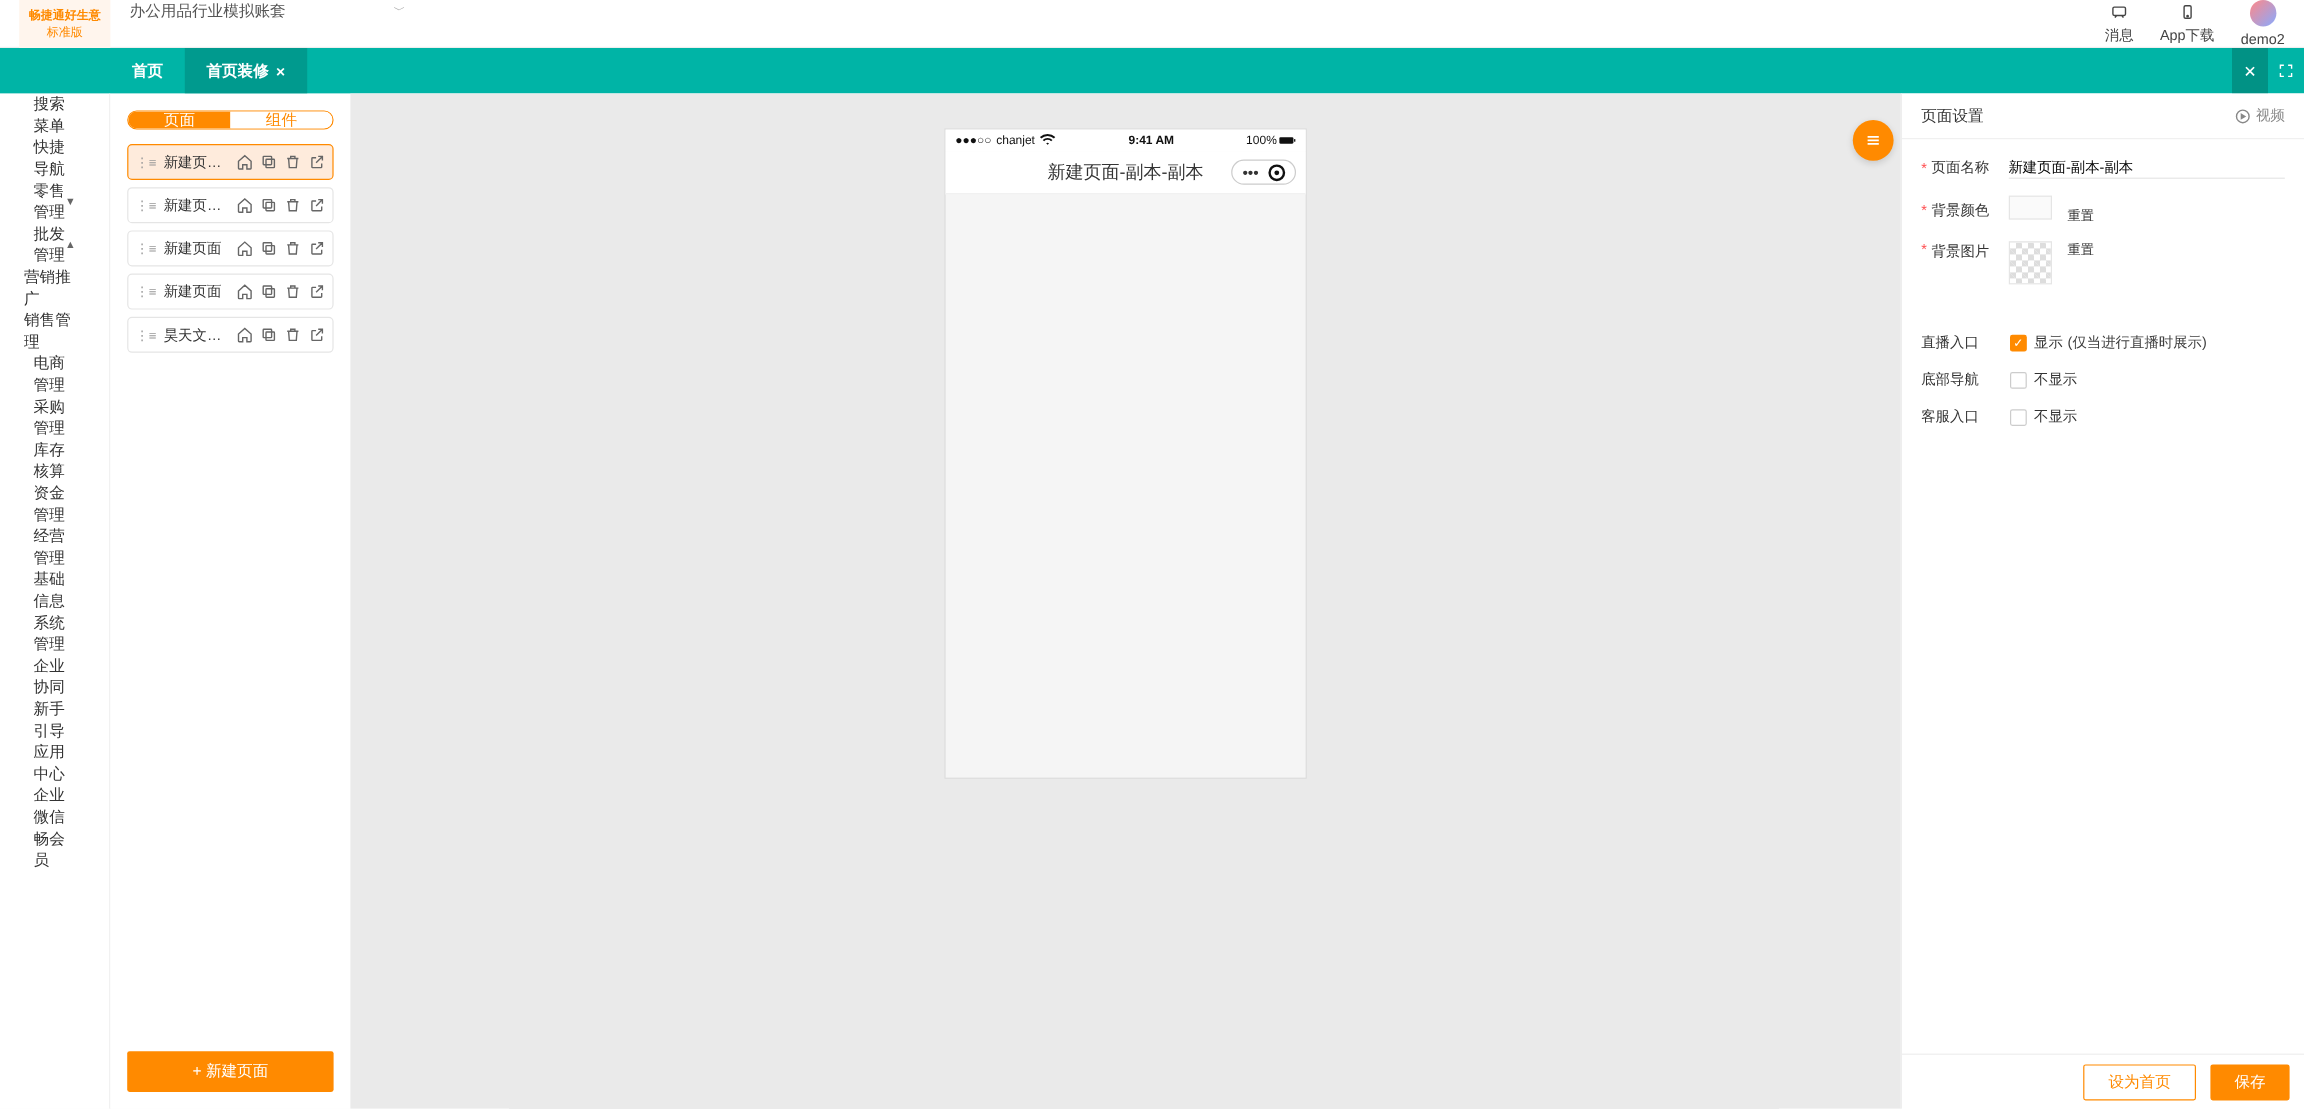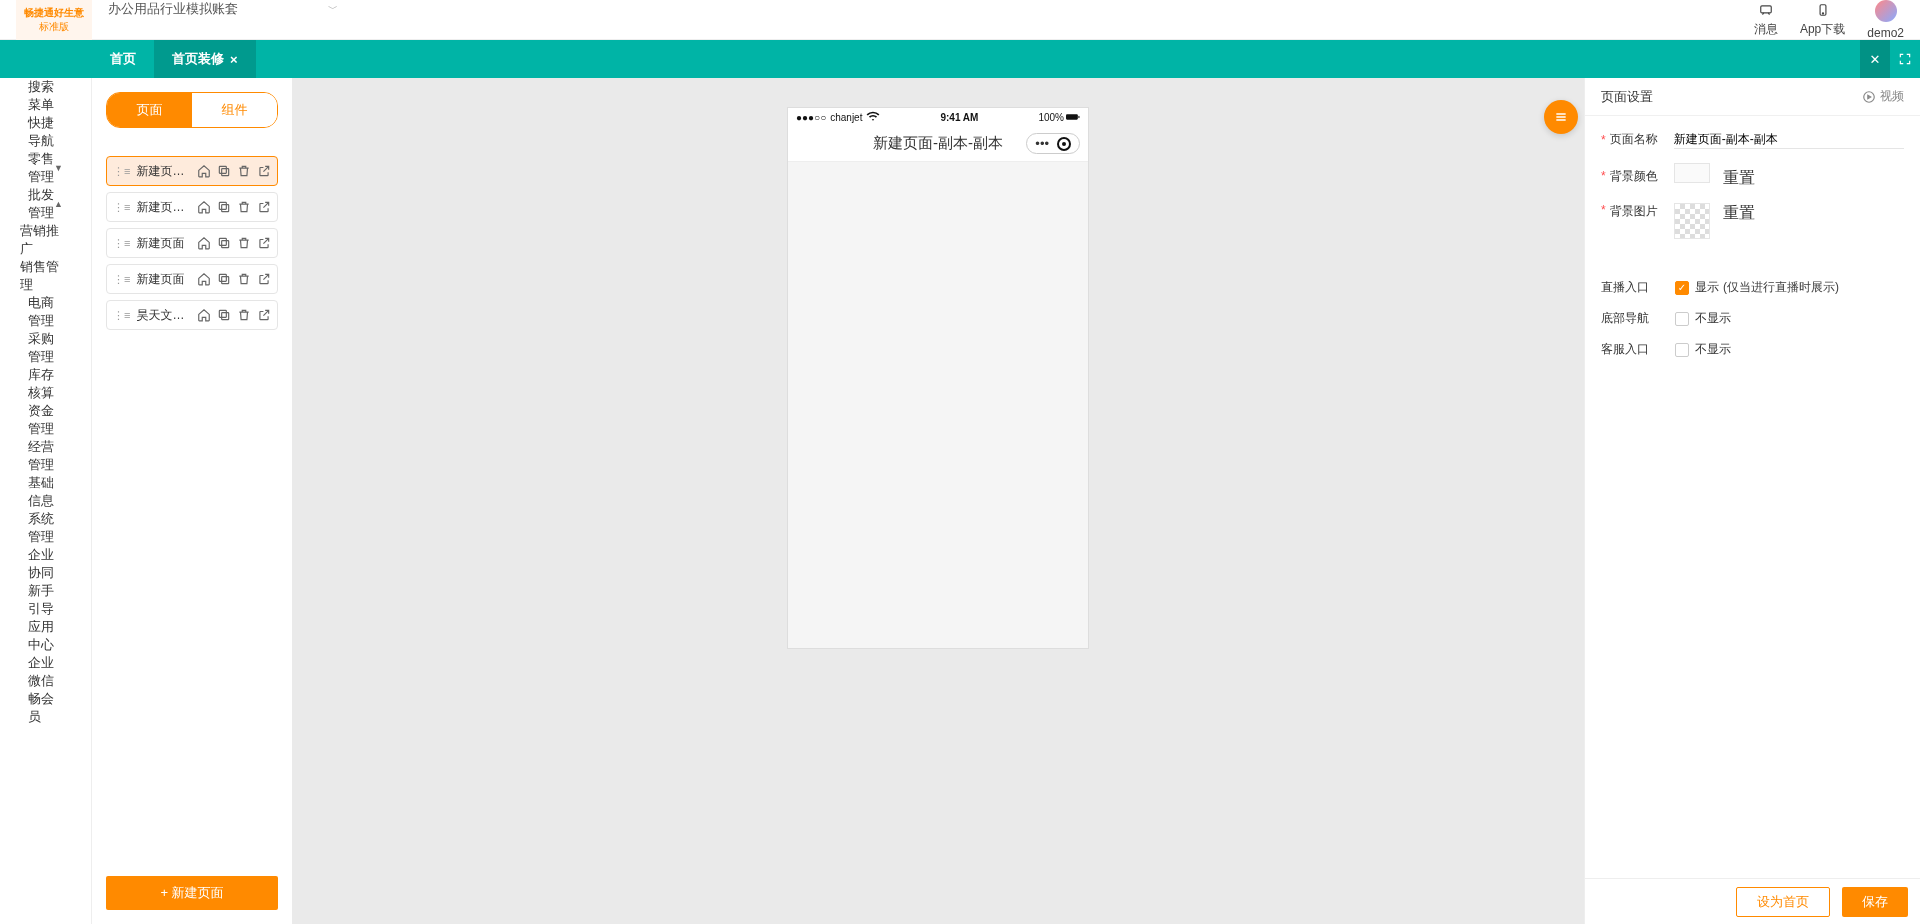--- a/index.html
+++ b/index.html
@@ -30,21 +30,21 @@
 .sidebar { width:92px; border-right:1px solid #eee; overflow-y:auto; background:#fff; position:relative; }
 .side-item { height:36px; display:flex; align-items:center; padding:0 28px; font-size:13px; color:#333; cursor:pointer; justify-content:space-between; }
 .side-item.sub { padding-left:20px; color:#333; }
 .side-item .caret { font-size:9px; color:#666; }
 
 
 .main { flex:1; display:flex; background:#fff; position:relative; }
 
 
 .pages-panel { width:200px; padding:14px; display:flex; flex-direction:column; }
-.seg-ctrl { display:flex; border:1px solid #ff8a00; border-radius:14px; overflow:hidden; height:36px; margin-bottom:28px; }
+.seg-ctrl { display:flex; border:1px solid #ff8a00; border-radius:14px; overflow:hidden; height:16px; margin-bottom:12px; }
 .seg { flex:1; display:flex; align-items:center; justify-content:center; font-size:13px; cursor:pointer; }
 .seg.active { background:#ff8a00; color:#fff; }
 .seg:not(.active){ color:#ff8a00; background:#fff; }
 .page-row { height:30px; border:1px solid #e5e5e5; border-radius:4px; display:flex; align-items:center; padding:0 6px; margin-bottom:6px; gap:6px; font-size:12px; cursor:pointer; }
 .page-row.selected { background:#feebdc; border-color:#ff8a00; }
 .page-row .handle { color:#999; font-size:11px; }
 .page-row .name { flex:1; white-space:nowrap; overflow:hidden; text-overflow:ellipsis; }
 .page-row .pi { width:14px; height:14px; display:inline-flex; align-items:center; justify-content:center; color:#666; font-size:11px; }
 .new-page-btn { margin-top:auto; height:34px; background:#ff8a00; color:#fff; display:flex; align-items:center; justify-content:center; border-radius:2px; font-size:13px; cursor:pointer; }
 
@@ -68,21 +68,21 @@
 .settings-panel { width:336px; border-left:1px solid #eee; background:#fff; display:flex; flex-direction:column; }
 .settings-head { height:38px; display:flex; align-items:center; justify-content:space-between; padding:0 16px; border-bottom:1px solid #f0f0f0; font-size:13px; }
 .video-link { color:#888; font-size:12px; display:flex; align-items:center; gap:4px; cursor:pointer; }
 .form-row { display:flex; align-items:center; padding:0 16px; margin-top:14px; font-size:12px; }
 .form-row .req { color:#ff4d4f; margin-right:4px; }
 .form-row .lbl { width:64px; color:#333; }
 .form-row .val { flex:1; }
 .input-u { border:none; border-bottom:1px solid #e5e5e5; width:100%; padding:2px 0; font-size:12px; outline:none; }
 .swatch { width:36px; height:20px; background:#fafafa; border:1px solid #e5e5e5; display:inline-block; margin-right:10px; }
 .checker { width:36px; height:36px; background-image:linear-gradient(45deg,#ddd 25%,transparent 25%),linear-gradient(-45deg,#ddd 25%,transparent 25%),linear-gradient(45deg,transparent 75%,#ddd 75%),linear-gradient(-45deg,transparent 75%,#ddd 75%); background-size:10px 10px; background-position:0 0,0 5px,5px -5px,-5px 0; border:1px solid #e5e5e5; display:inline-block; margin-right:10px; vertical-align:top;}
-.reset-link { color:#333; font-size:16px; cursor:pointer; }
+.reset-link { color:#333; font-size:11px; cursor:pointer; }
 .chk-row { display:flex; align-items:center; padding:0 16px; margin-top:14px; font-size:12px; }
 .chk-row .lbl { width:74px; }
 .chk { width:14px; height:14px; border:1px solid #ccc; border-radius:2px; display:inline-flex; align-items:center; justify-content:center; margin-right:6px; font-size:10px; color:#fff; }
 .chk.checked { background:#ff8a00; border-color:#ff8a00; }
 .hint { color:#404040; margin-left:4px; }
 
 .panel-footer { margin-top:auto; height:46px; border-top:1px solid #eee; display:flex; align-items:center; justify-content:flex-end; padding:0 12px; gap:12px; }
 .btn { height:30px; padding:0 20px; border-radius:2px; font-size:13px; display:flex; align-items:center; cursor:pointer; }
 .btn.plain { border:1px solid #ff8a00; color:#ff8a00; background:#fff; }
 .btn.primary { background:#ff8a00; color:#fff; }

